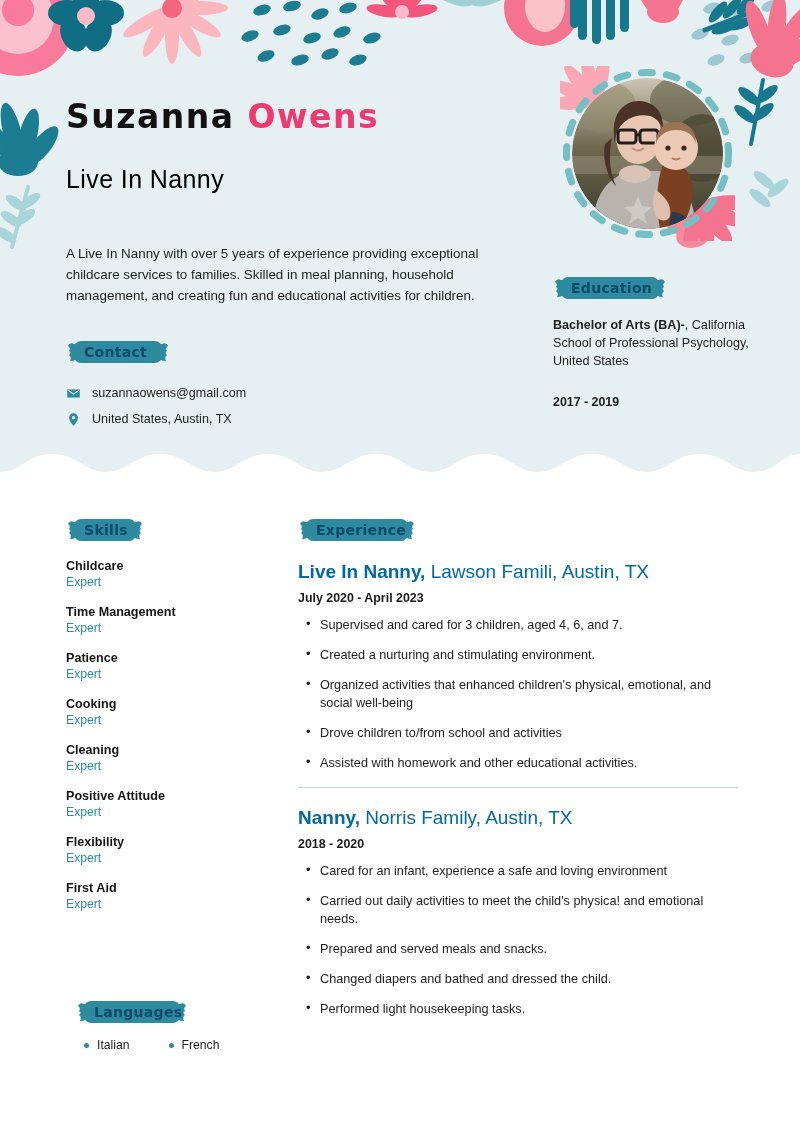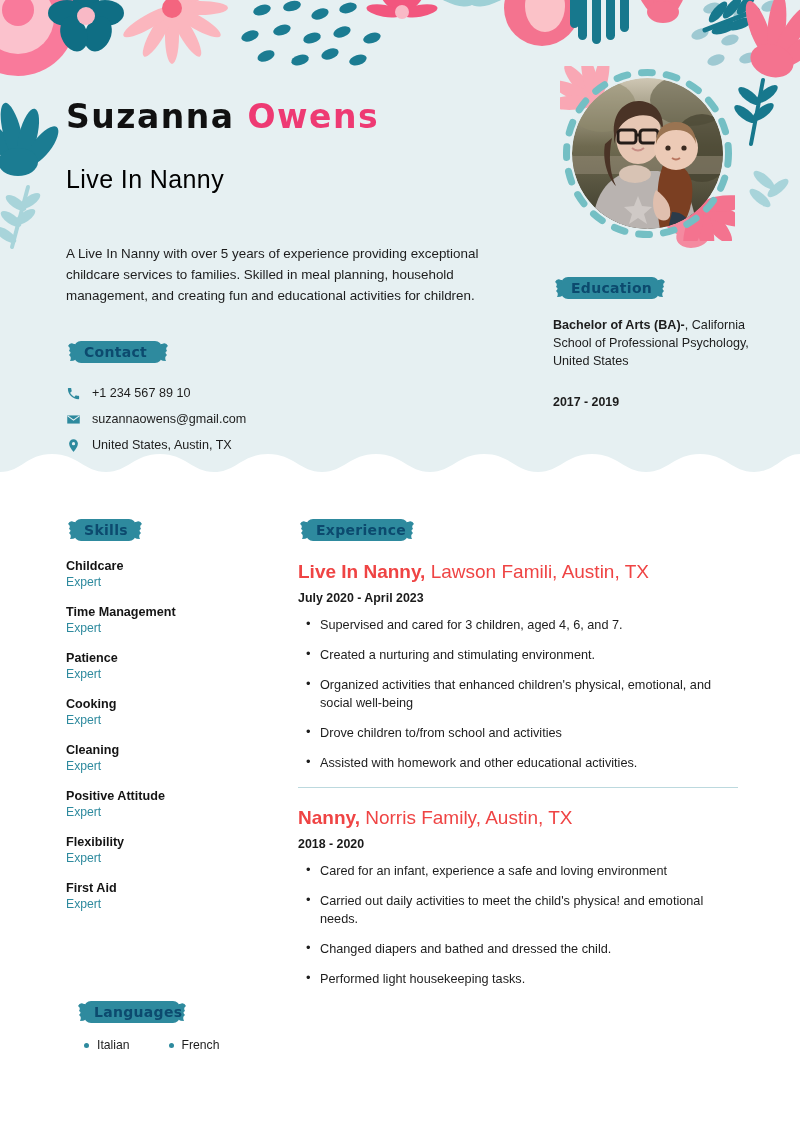--- a/index.html
+++ b/index.html
@@ -84,21 +84,21 @@
   .languages-section { position: absolute; left: 76px; top: 1000px; width: 220px; }
   .lang-list { margin-top: 14px; display: flex; gap: 39px; padding-left: 8px; }
   .lang-item { display: flex; align-items: center; font-size: 12.2px; color: #1d1d1d; }
   .lang-dot {
     width: 5px; height: 5px; border-radius: 50%;
     background: #2e8a9e; margin-right: 8px; flex: 0 0 5px;
   }
 
   
   .job { margin-top: 17px; }
-  .job-heading { font-size: 19px; color: #ef4444; line-height: 25px; }
+  .job-heading { font-size: 19px; color: #0369a1; line-height: 25px; }
   .job-heading .role { font-weight: bold; }
   .job-heading .org { font-weight: 400; }
   .job-dates { font-size: 12.4px; font-weight: bold; color: #1a1a1a; margin-top: 7px; }
   .job-bullets { margin-top: 11px; list-style: none; }
   .job-bullets li {
     position: relative; padding-left: 22px; margin-bottom: 12px;
     font-size: 12.7px; line-height: 18px; color: #1d1d1d;
   }
   .job-bullets li::before {
     content: "•"; position: absolute; left: 8px; top: -1px;
@@ -291,28 +291,20 @@
     <div class="contact-section">
       <div class="badge">
         <svg class="badge-svg" width="104" height="24" viewBox="0 0 104 24">
           <path d="M8,4 Q4,2 2,6 Q5,8 3,11 Q6,12 3,15 Q6,17 4,21 Q8,21 9,20 L9,4 Z" fill="#2e8a9e"></path>
           <path d="M96,4 Q100,2 102,6 Q99,8 101,11 Q98,12 101,15 Q98,17 100,21 Q96,21 95,20 L95,4 Z" fill="#2e8a9e"></path>
           <rect x="8" y="1" width="88" height="22" rx="7" fill="#2e8a9e"></rect>
         </svg>
         <span class="badge-text">Contact</span>
       </div>
       <div class="contact-list">
-        <div class="contact-row">
-          <span class="contact-ico">
-            <svg width="15" height="15" viewBox="0 0 24 24" fill="#2e8a9e">
-              <path d="M6.6 10.8c1.4 2.8 3.8 5.1 6.6 6.6l2.2-2.2c.3-.3.7-.4 1-.2 1.1.4 2.3.6 3.6.6.6 0 1 .4 1 1V20c0 .6-.4 1-1 1C10.6 21 3 13.4 3 4c0-.6.4-1 1-1h3.5c.6 0 1 .4 1 1 0 1.2.2 2.4.6 3.6.1.4 0 .7-.2 1l-2.3 2.2z"></path>
-            </svg>
-          </span>
-          <span class="contact-txt">+1 234 567 89 10</span>
-        </div>
         <div class="contact-row">
           <span class="contact-ico">
             <svg width="15" height="15" viewBox="0 0 24 24" fill="#2e8a9e">
               <path d="M2 5h20v14H2z" opacity="0"></path>
               <path d="M2 5.5h20v13H2z" fill="#2e8a9e"></path>
               <path d="M2.6 6.2 12 13l9.4-6.8" stroke="#e6f0f2" stroke-width="1.8" fill="none"></path>
             </svg>
           </span>
           <span class="contact-txt">suzannaowens@gmail.com</span>
         </div>
@@ -511,19 +503,20 @@
 
     
     <div class="job">
       <div class="job-heading">
         <span class="role">Nanny,</span><span class="org"> Norris Family, Austin, TX</span>
       </div>
       <div class="job-dates">2018 -  2020</div>
       <ul class="job-bullets">
         <li>Cared for an infant, experience a safe and loving environment</li>
         <li>Carried out daily activities to meet the child's physica! and emotional needs.</li>
+        <li>Prepared and served meals and snacks.</li>
         <li>Changed diapers and bathed and dressed the child.</li>
         <li>Performed light housekeeping tasks.</li>
       </ul>
     </div>
   </div>
 
 </div>
 
 </body></html>

